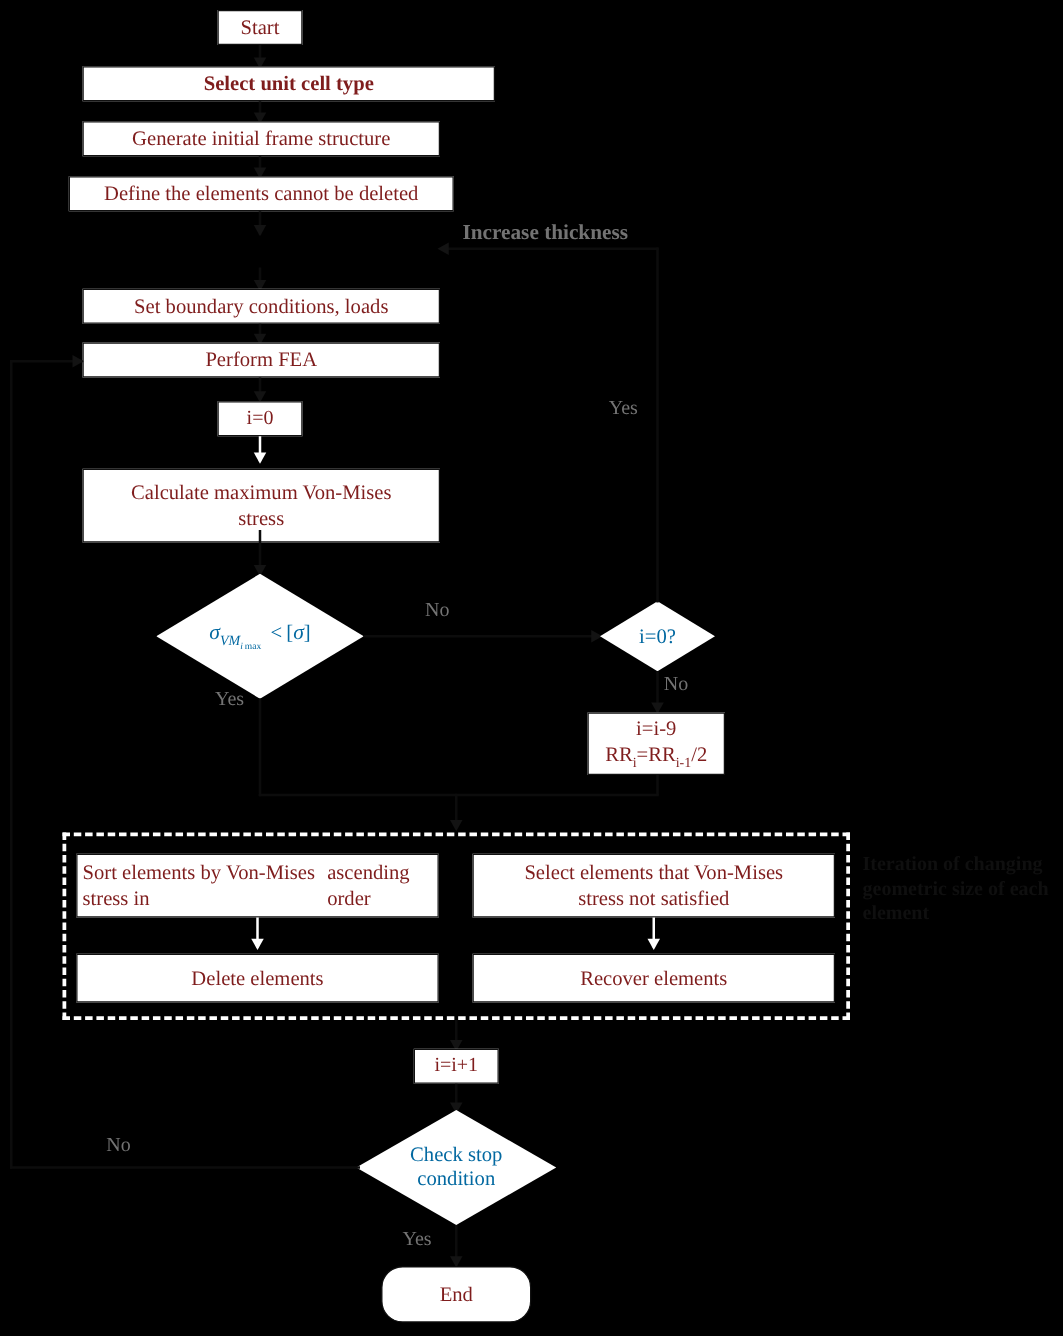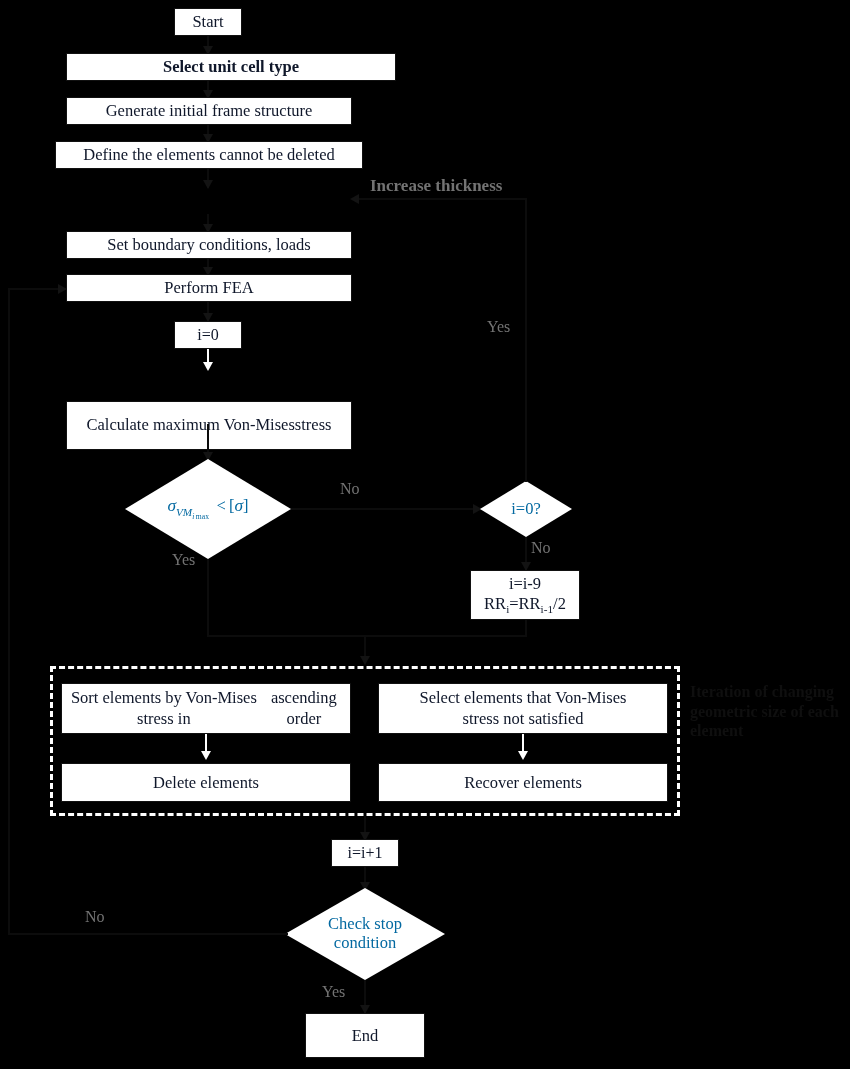--- a/index.html
+++ b/index.html
@@ -9,25 +9,24 @@
     width:850px;height:1069px;
     background:#000;
     font-family:"Liberation Serif", "DejaVu Serif", serif;
     overflow:hidden;
   }
   
   .box{
     position:absolute;
     background:#ffffff;
     border:1.5px solid #111;
-    color:#0f172a;
+    color:#7f1d1d;
     display:flex;
     align-items:center;
     justify-content:center;
-    text-align:center;
     line-height:1.18;
     box-sizing:border-box;
     font-size:16.5px;
     padding:1px 4px;
   }
   .box.small{font-size:16px;}
   .box.two-line{line-height:1.25;}
 
   
   .diamond{
@@ -143,21 +142,21 @@
   <div class="box" style="left:66px;top:274px;width:286px;height:28px;">Perform FEA</div>
 
   <div class="ln lnv dim" style="left:207px;top:302px;height:18px;"></div>
   <div class="arrow-down dim" style="left:202.5px;top:313px;"></div>
 
   <div class="box small" style="left:174px;top:321px;width:68px;height:28px;">i=0</div>
 
   <div class="ln lnv" style="left:207px;top:349px;height:20px;"></div>
   <div class="arrow-down" style="left:202.5px;top:362px;"></div>
 
-  <div class="box two-line" style="left:66px;top:375px;width:286px;height:49px;flex-direction:row;margin-top:26px;">
+  <div class="box two-line" style="left:66px;top:375px;width:286px;height:59px;flex-direction:column;">
     <span>Calculate maximum Von-Mises</span>
     <span>stress</span>
   </div>
 
   <div class="ln lnv dim" style="left:207px;top:424px;height:36px;"></div>
   <div class="arrow-down dim" style="left:202.5px;top:452px;"></div>
 
   <div class="diamond" style="left:125px;top:459px;width:166px;height:100px;">
     <span style="max-width:92%;">
       <span class="sig">σ</span><sub><span class="mathsym">VM</span><sub><span class="mathsym">i</span> max</sub></sub>
@@ -240,15 +239,15 @@
   <div class="ln lnh dim" style="left:8px;top:933px;width:280px;"></div>
   <div class="ln lnv dim" style="left:8px;top:288px;height:647px;"></div>
   <div class="ln lnh dim" style="left:8px;top:288px;width:58px;"></div>
   <div class="arrow-right dim" style="left:58px;top:283.5px;"></div>
   <div class="elabel" style="left:85px;top:908px;">No</div>
 
   <div class="ln lnv dim" style="left:364px;top:980px;height:33px;"></div>
   <div class="arrow-down dim" style="left:359.5px;top:1005px;"></div>
   <div class="elabel" style="left:322px;top:983px;">Yes</div>
 
-  <div class="box" style="left:305px;top:1013px;width:120px;height:45px;">End</div>
+  <div class="box" style="left:305px;top:1013px;width:120px;height:45px;border-radius:17px;">End</div>
 
 </div>
 
 </body></html>

